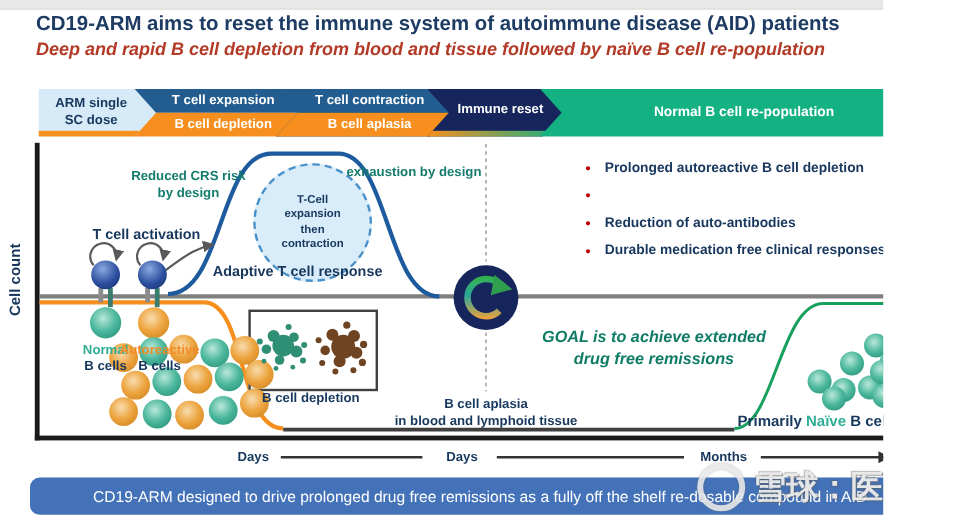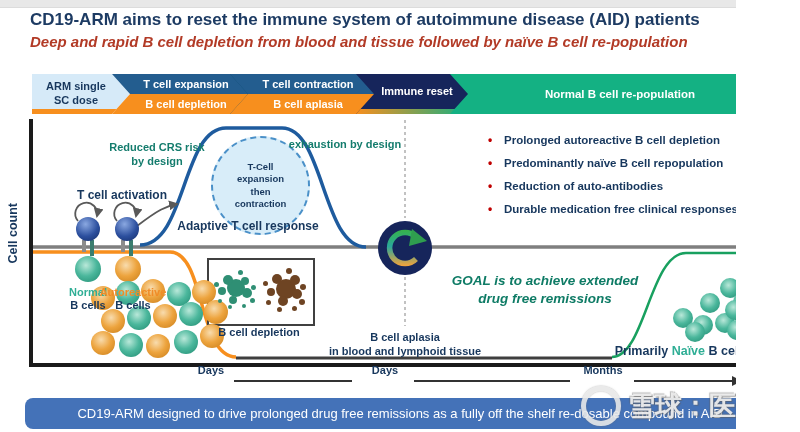--- a/index.html
+++ b/index.html
@@ -39,21 +39,21 @@
   
   .cell{position:absolute;border-radius:50%;z-index:4;}
   .cell.g{background:radial-gradient(circle at 42% 36%,#b9e8d9 0%,#4bb79c 48%,#1f8a70 100%);}
   .cell.o{background:radial-gradient(circle at 42% 36%,#f8dcae 0%,#eda43e 48%,#c87c18 100%);}
   .cell.n{background:radial-gradient(circle at 40% 30%,#8aa8e1 0%,#2c4f9e 55%,#142c66 100%);}
   .dot{position:absolute;border-radius:50%;z-index:4;}
   
   #goal{left:545px;top:272px;font-size:13.5px;font-style:italic;color:#0e7b65;line-height:1.35;}
   #rebound{left:705px;top:344px;font-size:12.5px;}
   
-  .tl{top:364px;font-size:11px;color:#17375d;}
+  .tl{top:375px;font-size:11px;color:#17375d;}
   
   #banner{left:25px;top:398px;width:750px;height:31px;background:#4472b8;border-radius:8px;z-index:6;
           display:flex;align-items:center;justify-content:center;}
   #banner span{color:#fff;font-size:13px;}
   
   #watermark{left:581px;top:386px;display:flex;align-items:center;gap:7px;z-index:10;}
   #wm-ring{width:30px;height:30px;border-radius:50%;border:5px solid rgba(232,232,232,0.9);
            box-shadow:0 0 2px rgba(110,110,110,0.6), inset 0 0 2px rgba(110,110,110,0.6);}
   #wm-text{font-size:27px;font-weight:bold;color:rgba(240,240,240,0.92);
            text-shadow:1px 1px 1px rgba(95,95,95,0.6),-1px -1px 1px rgba(95,95,95,0.45);white-space:nowrap;}
@@ -185,21 +185,20 @@
     <div>exhaustion by design</div>
   </div>
 
   <div class="abs" id="bullets">
     <div class="bullet-row">
         <span class="bullet-dot">•</span>
         <span class="bullet-text">Prolonged autoreactive B cell depletion</span>
       </div>
     <div class="bullet-row">
         <span class="bullet-dot">•</span>
-        <span class="bullet-text">Predominantly naïve B cell repopulation</span>
       </div>
     <div class="bullet-row">
         <span class="bullet-dot">•</span>
         <span class="bullet-text">Reduction of auto-antibodies</span>
       </div>
     <div class="bullet-row">
         <span class="bullet-dot">•</span>
         <span class="bullet-text">Durable medication free clinical responses</span>
       </div>
   </div>

